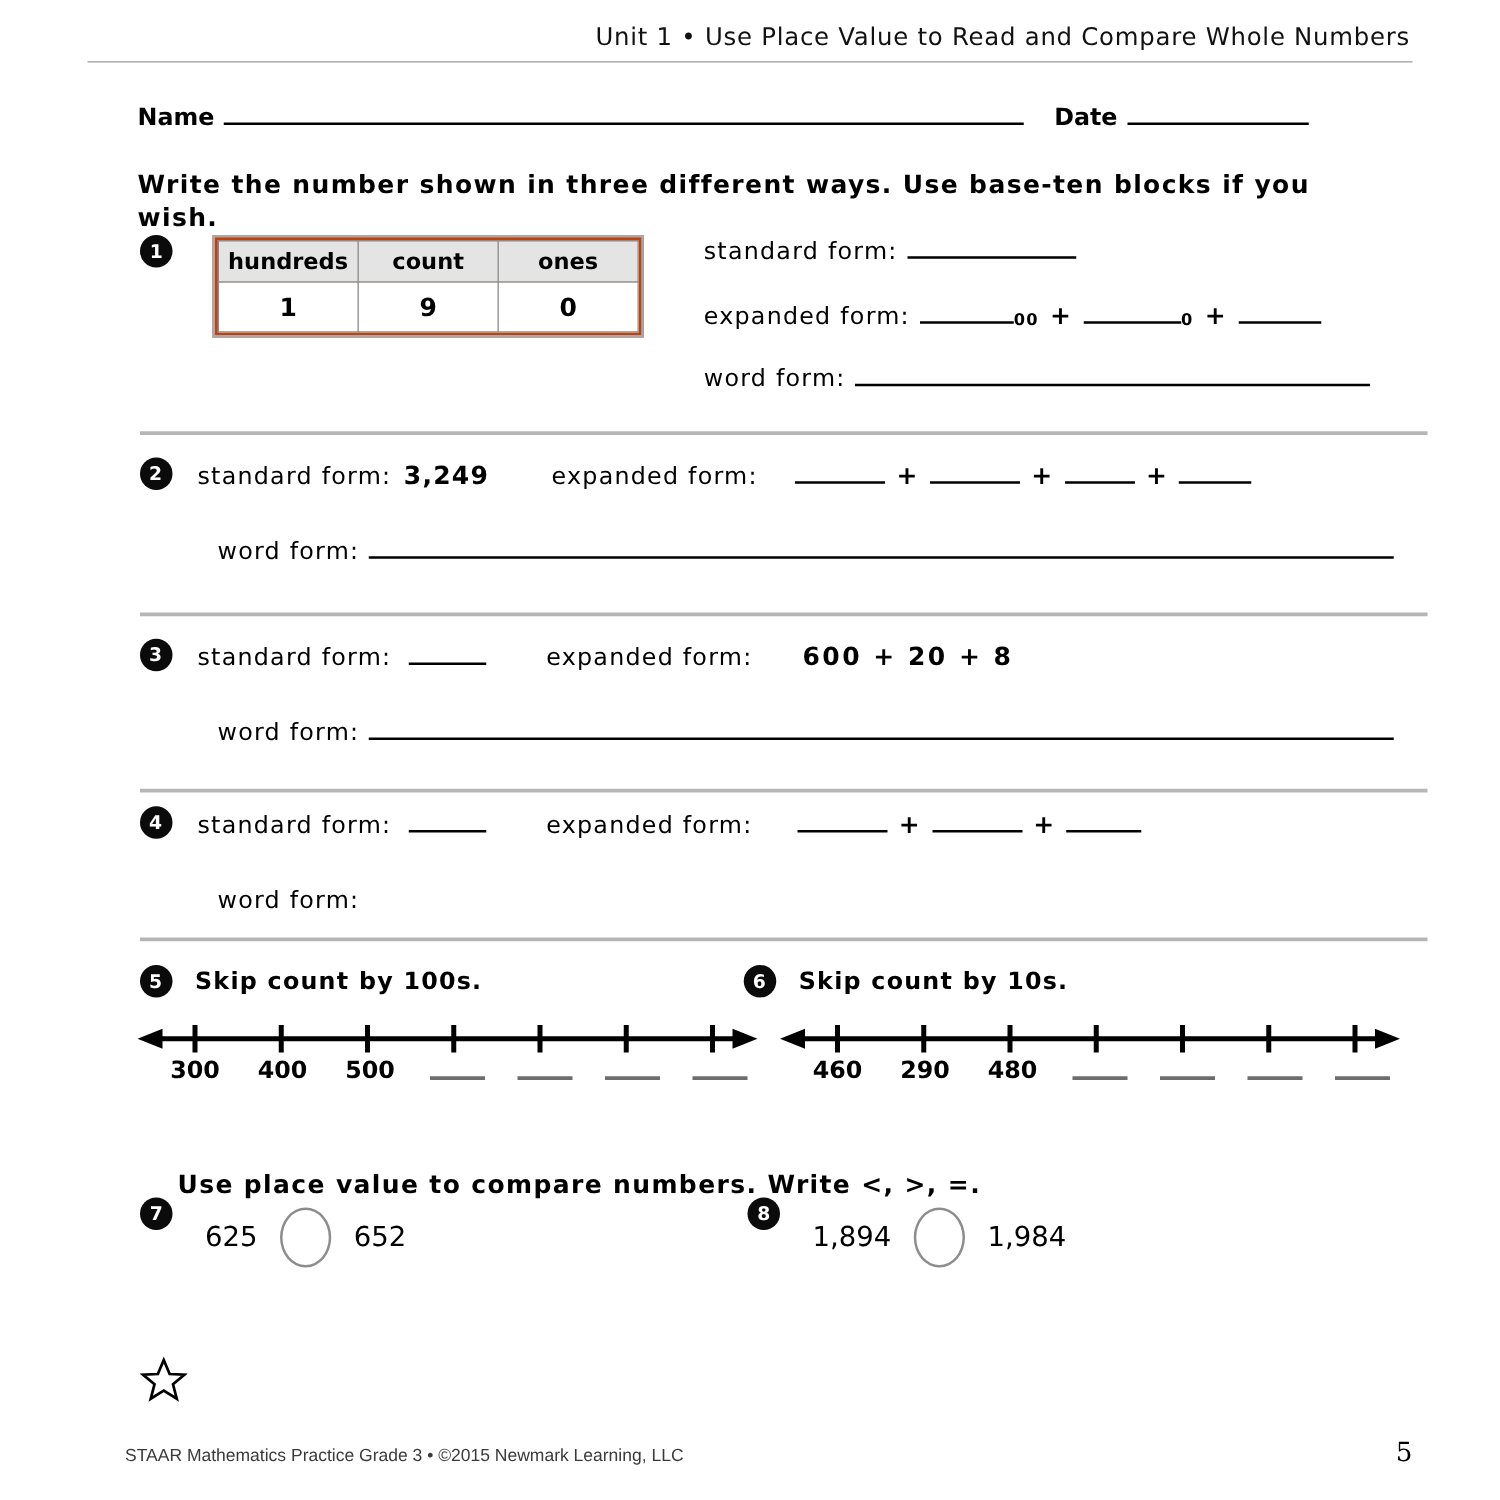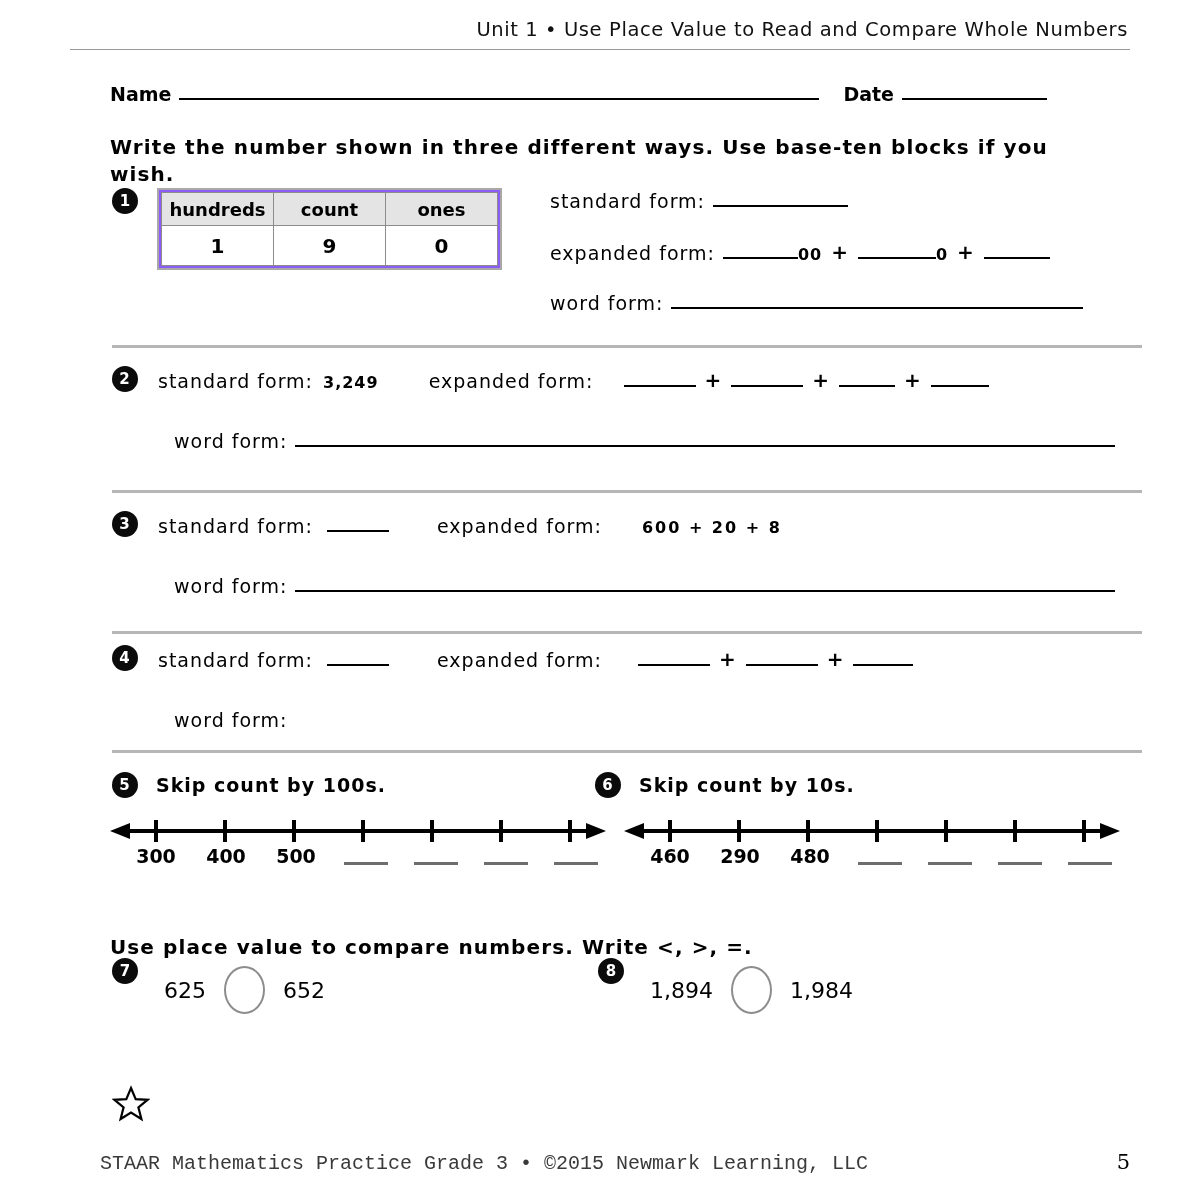--- a/index.html
+++ b/index.html
@@ -49,42 +49,42 @@
   
   .directions {
     position: absolute; left: 110px;
     width: 950px;
     font-size: 20px; font-weight: bold;
     font-family: "DejaVu Sans", sans-serif;
     letter-spacing: 1.1px;
     line-height: 1.36;
   }
   #dir-1 { top: 134px; }
-  #dir-2 { top: 934px; }
+  #dir-2 { top: 934px; margin-left: 32px; }
 
   
   .bullet {
     width: 26px; height: 26px; border-radius: 50%;
     background: #0b0b0b; color: #fff;
     font-size: 15px; font-weight: bold;
     display: flex; align-items: center; justify-content: center;
     font-family: "DejaVu Sans", sans-serif;
     flex: none;
     line-height: 1;
   }
 
   
   .p1-wrap { position: absolute; left: 112px; top: 188px; width: 1030px; }
   .p1-row { display: flex; align-items: flex-start; }
 
   .pv-table {
-    margin-left: 19px;
+    margin-left: 32px;
     border: 2px solid #a8a8a8;
     border-collapse: separate;
-    background: #8b5cf6;
+    background: #c2410c;
     padding: 2px;
   }
   .pv-table table { border-collapse: collapse; }
   .pv-table th, .pv-table td {
     border: 1px solid #8c8c8c;
     width: 112px; height: 33px;
     text-align: center;
     font-family: "DejaVu Sans", sans-serif;
     font-weight: bold;
     font-size: 18px;
@@ -96,38 +96,38 @@
     margin-left: 48px; padding-top: 2px;
     font-family: "DejaVu Sans", sans-serif;
     font-size: 19px; letter-spacing: 1px;
   }
   .form-line { display: flex; align-items: flex-end; margin-bottom: 28px; white-space: nowrap; }
   .form-line .lbl { margin-right: 8px; }
   .blank { height: 2.5px; background: #000; margin-bottom: 5px; }
   .b-std { width: 135px; }
   .b-word1 { width: 412px; }
   .plus { margin: 0 9px 0 9px; font-weight: bold; font-size: 20px; }
-  .tailtxt { font-weight: bold; font-size: 16px; margin-left: 0; }
+  .tailtxt { font-weight: bold; font-size: 13px; margin-left: 0; }
 
   
   .divider {
     position: absolute; left: 112px; width: 1030px; height: 3px;
     background: #b6b6b6;
   }
 
   
   .prob {
     position: absolute; left: 112px; width: 1040px;
     font-family: "DejaVu Sans", sans-serif;
     font-size: 19px; letter-spacing: 1px;
   }
   .prob-top { display: flex; align-items: flex-end; }
   .prob-top .bullet { margin-right: 20px; margin-bottom: 0px; }
   .seg { display: flex; align-items: flex-end; white-space: nowrap; }
-  .val { font-weight: bold; font-size: 16px; margin-left: 10px; }
+  .val { font-weight: bold; font-size: 20px; margin-left: 10px; }
   .prob-word { display: flex; align-items: flex-end; margin-left: 62px; white-space: nowrap; }
   .b-word { width: 820px; }
 
   
   .skip-head {
     position: absolute; top: 772px;
     display: flex; align-items: center;
     font-family: "DejaVu Sans", sans-serif;
     font-size: 19px; font-weight: bold; letter-spacing: 1px;
   }
@@ -175,22 +175,22 @@
     font-size: 20px; font-weight: bold; letter-spacing: 1.1px;
   }
   .star-icon { margin-right: 42px; }
 
   
   .footer {
     position: absolute; left: 100px; top: 1150px; width: 1030px;
     display: flex; justify-content: space-between; align-items: baseline;
   }
   .footer-text {
-    font-family: Liberation Mono, monospace;
-    font-size: 20px; color: #3a3a3a;
+    font-family: Liberation Sans, sans-serif;
+    font-size: 14px; color: #3a3a3a;
   }
   .footer-page {
     font-family: "DejaVu Serif", serif;
     font-size: 21px; color: #000;
   }
 </style>
 </head>
 <body>
 
 <div class="page-header">

